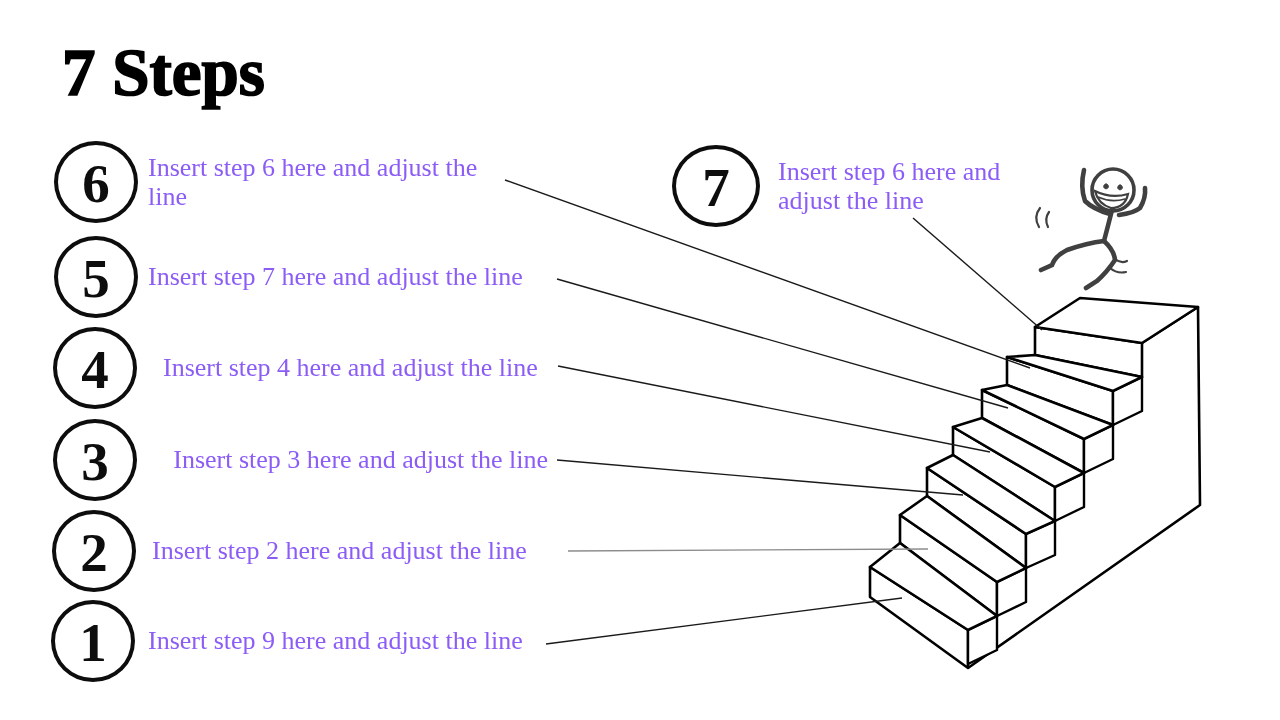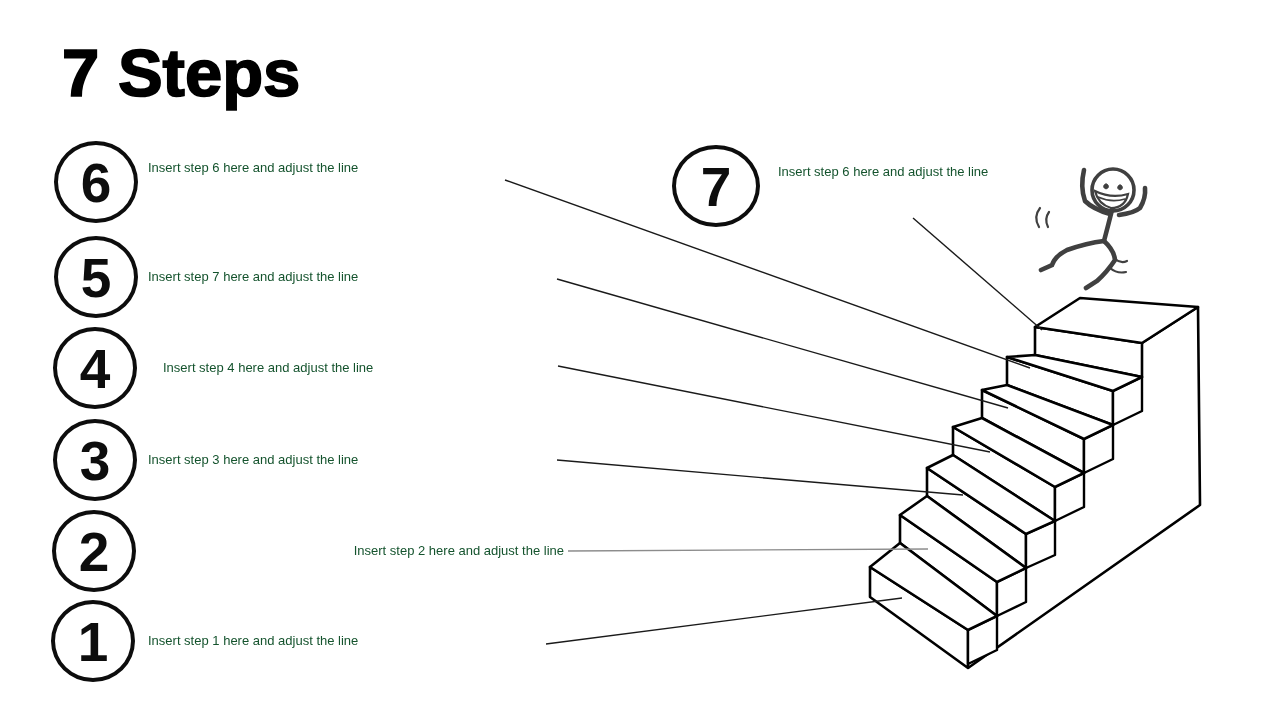--- a/index.html
+++ b/index.html
@@ -1,24 +1,24 @@
 <!DOCTYPE html>
 <html><head>
 <meta charset="utf-8">
 <style>
   html,body{margin:0;padding:0;background:#ffffff}
   .slide{position:relative;width:1280px;height:709px;background:#ffffff;overflow:hidden;
-         font-family:Liberation Sans, sans-serif}
+         font-family:Liberation Serif, serif}
   .title{position:absolute;left:62px;top:34px;font-size:67px;font-weight:bold;color:#000;
          -webkit-text-stroke:1.7px #000;letter-spacing:0;white-space:nowrap}
   #diagram{position:absolute;left:0;top:0}
   .num-circle{position:absolute;box-sizing:border-box;border:4px solid #0d0d0d;border-radius:50%;
               display:flex;align-items:center;justify-content:center;font-weight:bold;
               color:#0d0d0d;font-size:55px;background:#fff;padding-top:2px}
-  .step-label{position:absolute;font-size:13px;line-height:29px;color:#14532d}
+  .step-label{position:absolute;font-size:26px;line-height:29px;color:#8b5cf6}
 </style>
 </head>
 <body>
 
 <div class="slide">
   <div class="title">7 Steps</div>
   <svg id="diagram" width="1280" height="720" viewBox="0 0 1280 720">
       <polygon points="1142,343 1198,307 1200,505 968,668" fill="#ffffff" stroke="none"></polygon>
       <polyline points="968,668 1200,505 1198,307 1142,343" fill="none" stroke="#000000" stroke-width="2.6" stroke-linejoin="round"></polyline>
       <polygon points="1035,327 1142,343 1142,377 1035,355" fill="#ffffff" stroke="#000000" stroke-width="2.6" stroke-linejoin="round"></polygon>
@@ -66,21 +66,21 @@
       </g>
     </svg>
   <div id="annotations">
       <div class="num-circle" style="left: 54px; top: 141px; width: 84px; height: 82px;">6</div>
       <div class="step-label" style="left: 148px; top: 153px; width: 348px;">Insert step 6 here and adjust the line</div>
       <div class="num-circle" style="left: 54px; top: 236px; width: 84px; height: 82px;">5</div>
       <div class="step-label" style="left: 148px; top: 262px; width: 400px;">Insert step 7 here and adjust the line</div>
       <div class="num-circle" style="left: 53px; top: 327px; width: 84px; height: 82px;">4</div>
       <div class="step-label" style="left: 148px; top: 353px; width: 400px; margin-left: 15px;">Insert step 4 here and adjust the line</div>
       <div class="num-circle" style="left: 53px; top: 419px; width: 84px; height: 82px;">3</div>
-      <div class="step-label" style="left: 148px; top: 445px; width: 400px;">Insert step 3 here and adjust the line</div>
+      <div class="step-label" style="left: 148px; top: 445px; width: 400px; text-align: right;">Insert step 3 here and adjust the line</div>
       <div class="num-circle" style="left: 52px; top: 510px; width: 84px; height: 82px;">2</div>
-      <div class="step-label" style="left: 164px; top: 536px; width: 400px; text-align: right;">Insert step 2 here and adjust the line</div>
+      <div class="step-label" style="left: 152px; top: 536px; width: 400px;">Insert step 2 here and adjust the line</div>
       <div class="num-circle" style="left: 51px; top: 600px; width: 84px; height: 82px;">1</div>
-      <div class="step-label" style="left: 148px; top: 626px; width: 400px;">Insert step 1 here and adjust the line</div>
+      <div class="step-label" style="left: 148px; top: 626px; width: 400px;">Insert step 9 here and adjust the line</div>
       <div class="num-circle" style="left: 672px; top: 145px; width: 88px; height: 82px;">7</div>
       <div class="step-label" style="left: 778px; top: 157px; width: 235px;">Insert step 6 here and adjust the line</div>
     </div>
 </div>
 
 </body></html>

